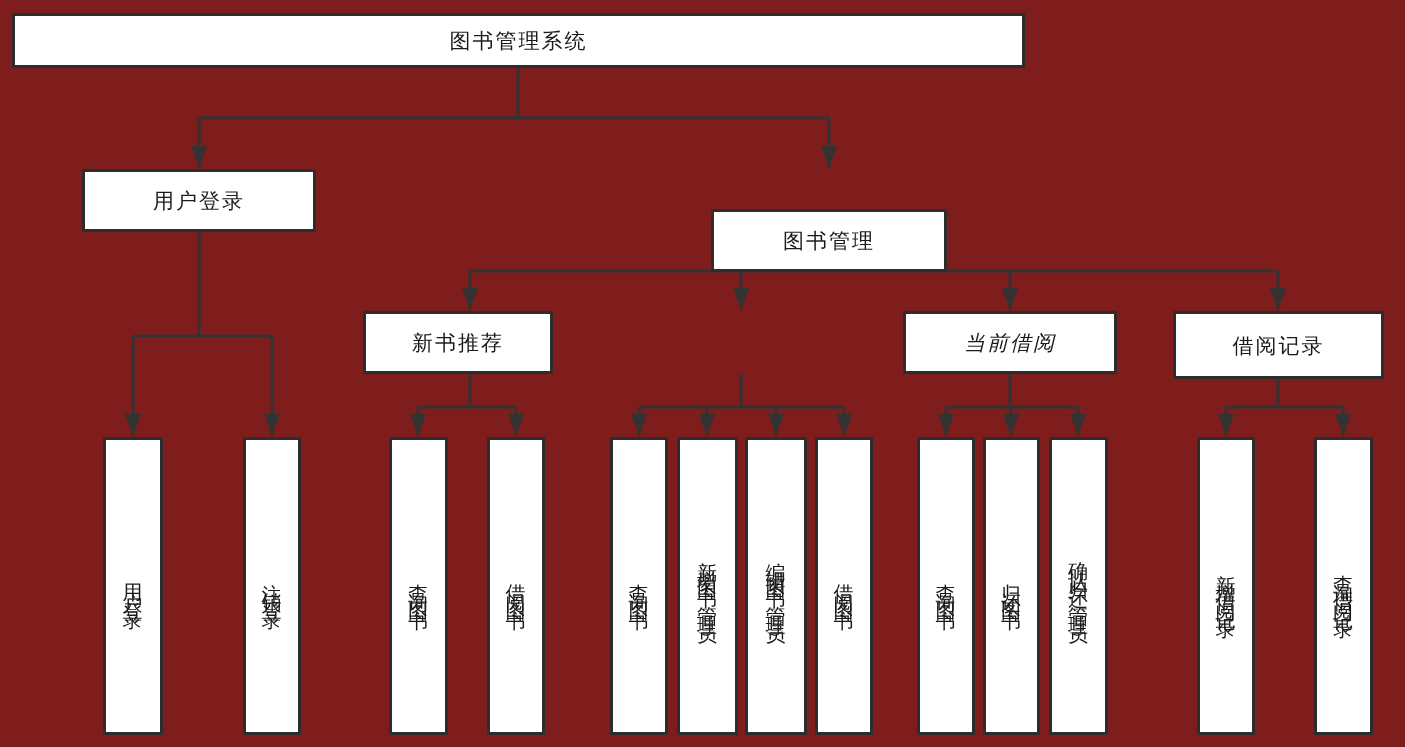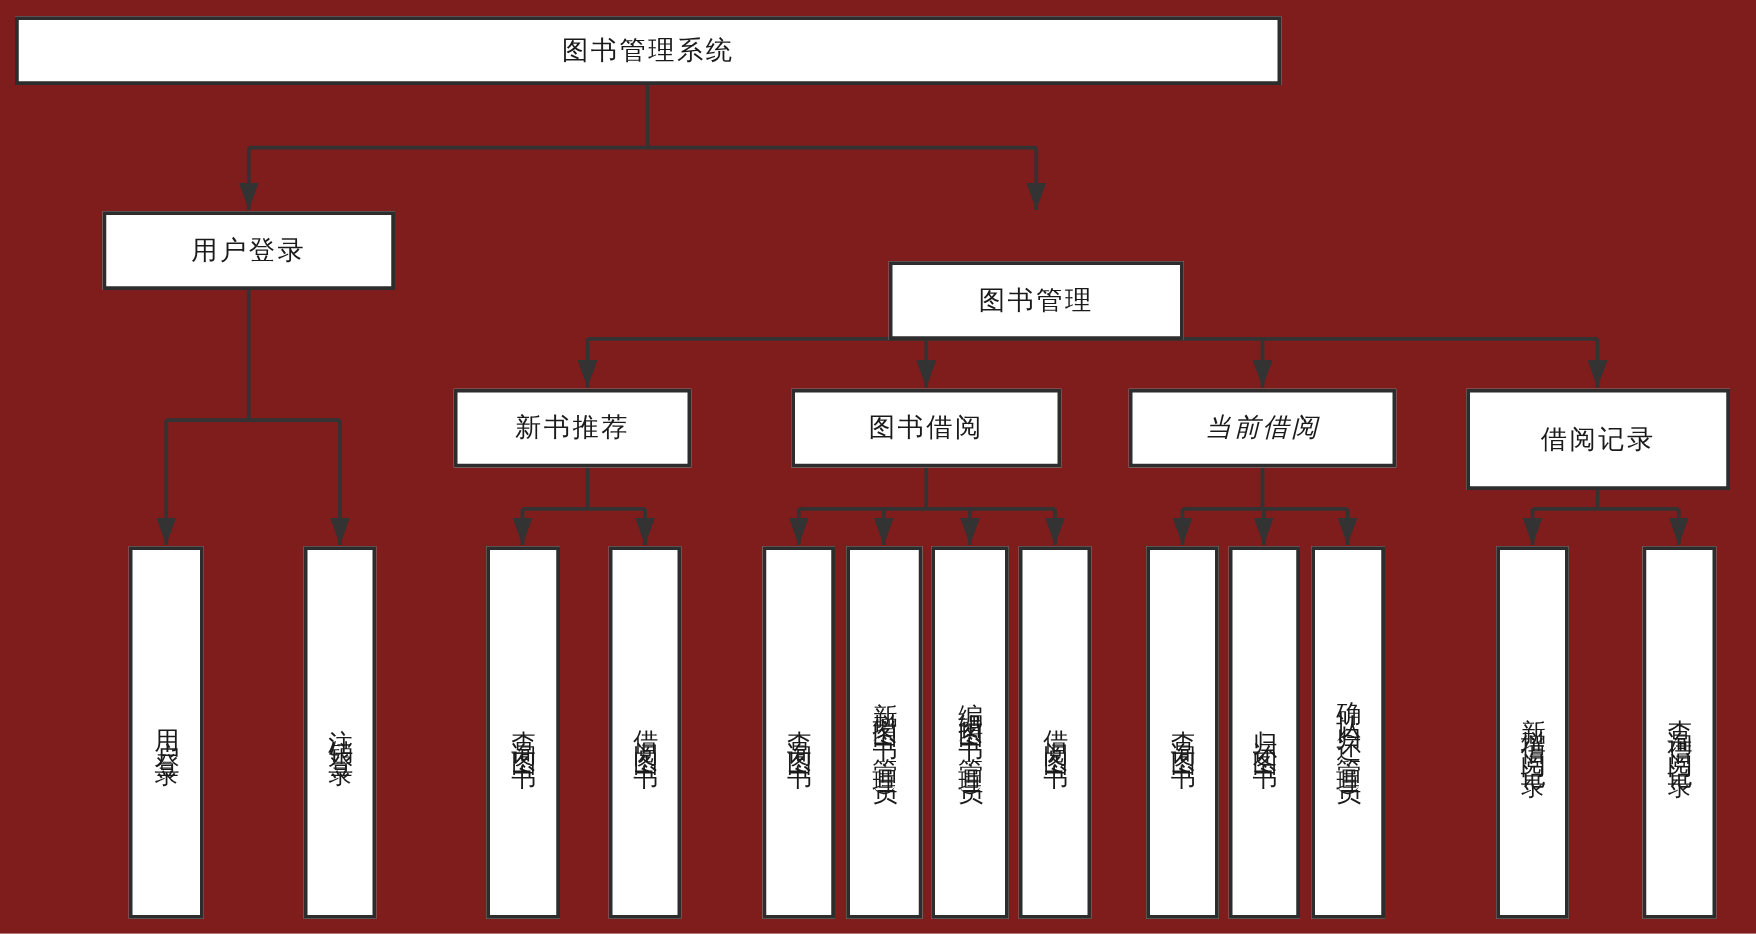--- a/index.html
+++ b/index.html
@@ -73,27 +73,24 @@
   <div class="node h" style="left:82px;top:169px;width:234px;height:63px;">
     <span>用户登录</span>
   </div>
   <div class="node h" style="left:711px;top:169px;width:236px;height:63px;margin-top:40px;">
     <span>图书管理</span>
   </div>
 
   <div class="node h" style="left:363px;top:311px;width:190px;height:63px;">
     <span>新书推荐</span>
   </div>
-  <div class="node h" style="left:633px;top:311px;width:216px;height:63px;">
-    <span>图书借阅</span>
-  </div>
   <div class="node h" style="left:903px;top:311px;width:214px;height:63px;font-style:italic;">
     <span>当前借阅</span>
   </div>
-  <div class="node h" style="left:1173px;top:311px;width:211px;height:81px;">
+  <div class="node h" style="left:1173px;top:311px;width:211px;height:68px;">
     <span>借阅记录</span>
   </div>
 
   <div class="node v" style="left:103px;top:437px;width:60px;height:298px;">
     <span>用户登录</span>
   </div>
   <div class="node v" style="left:243px;top:437px;width:58px;height:298px;">
     <span>注销登录</span>
   </div>
 

